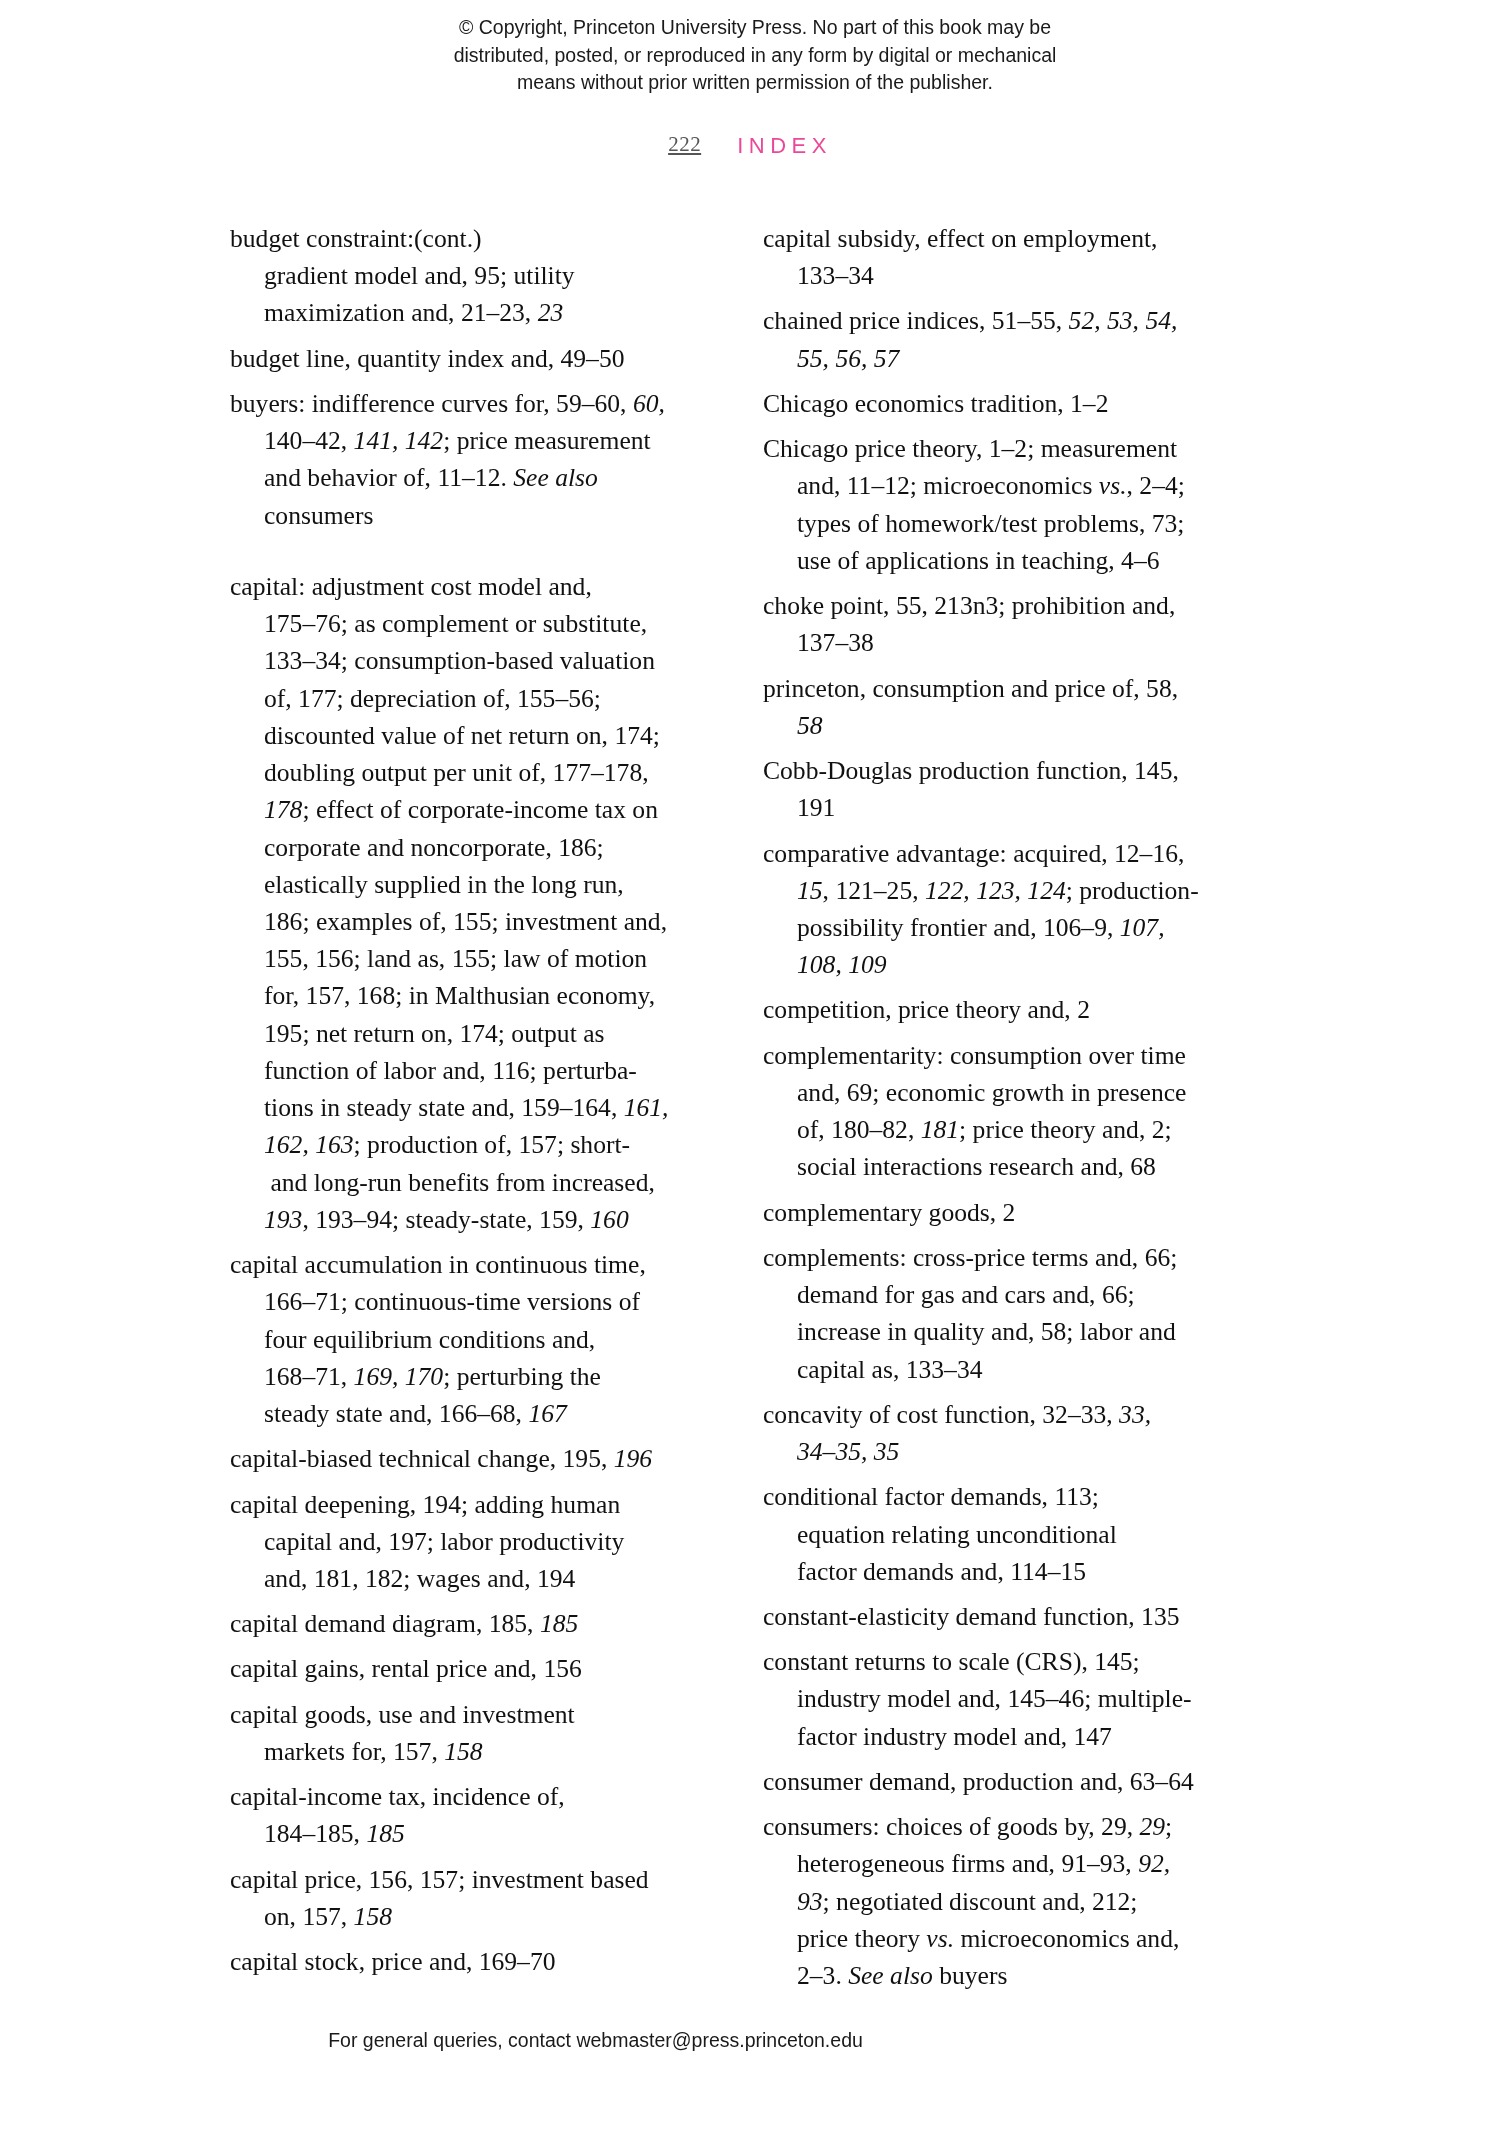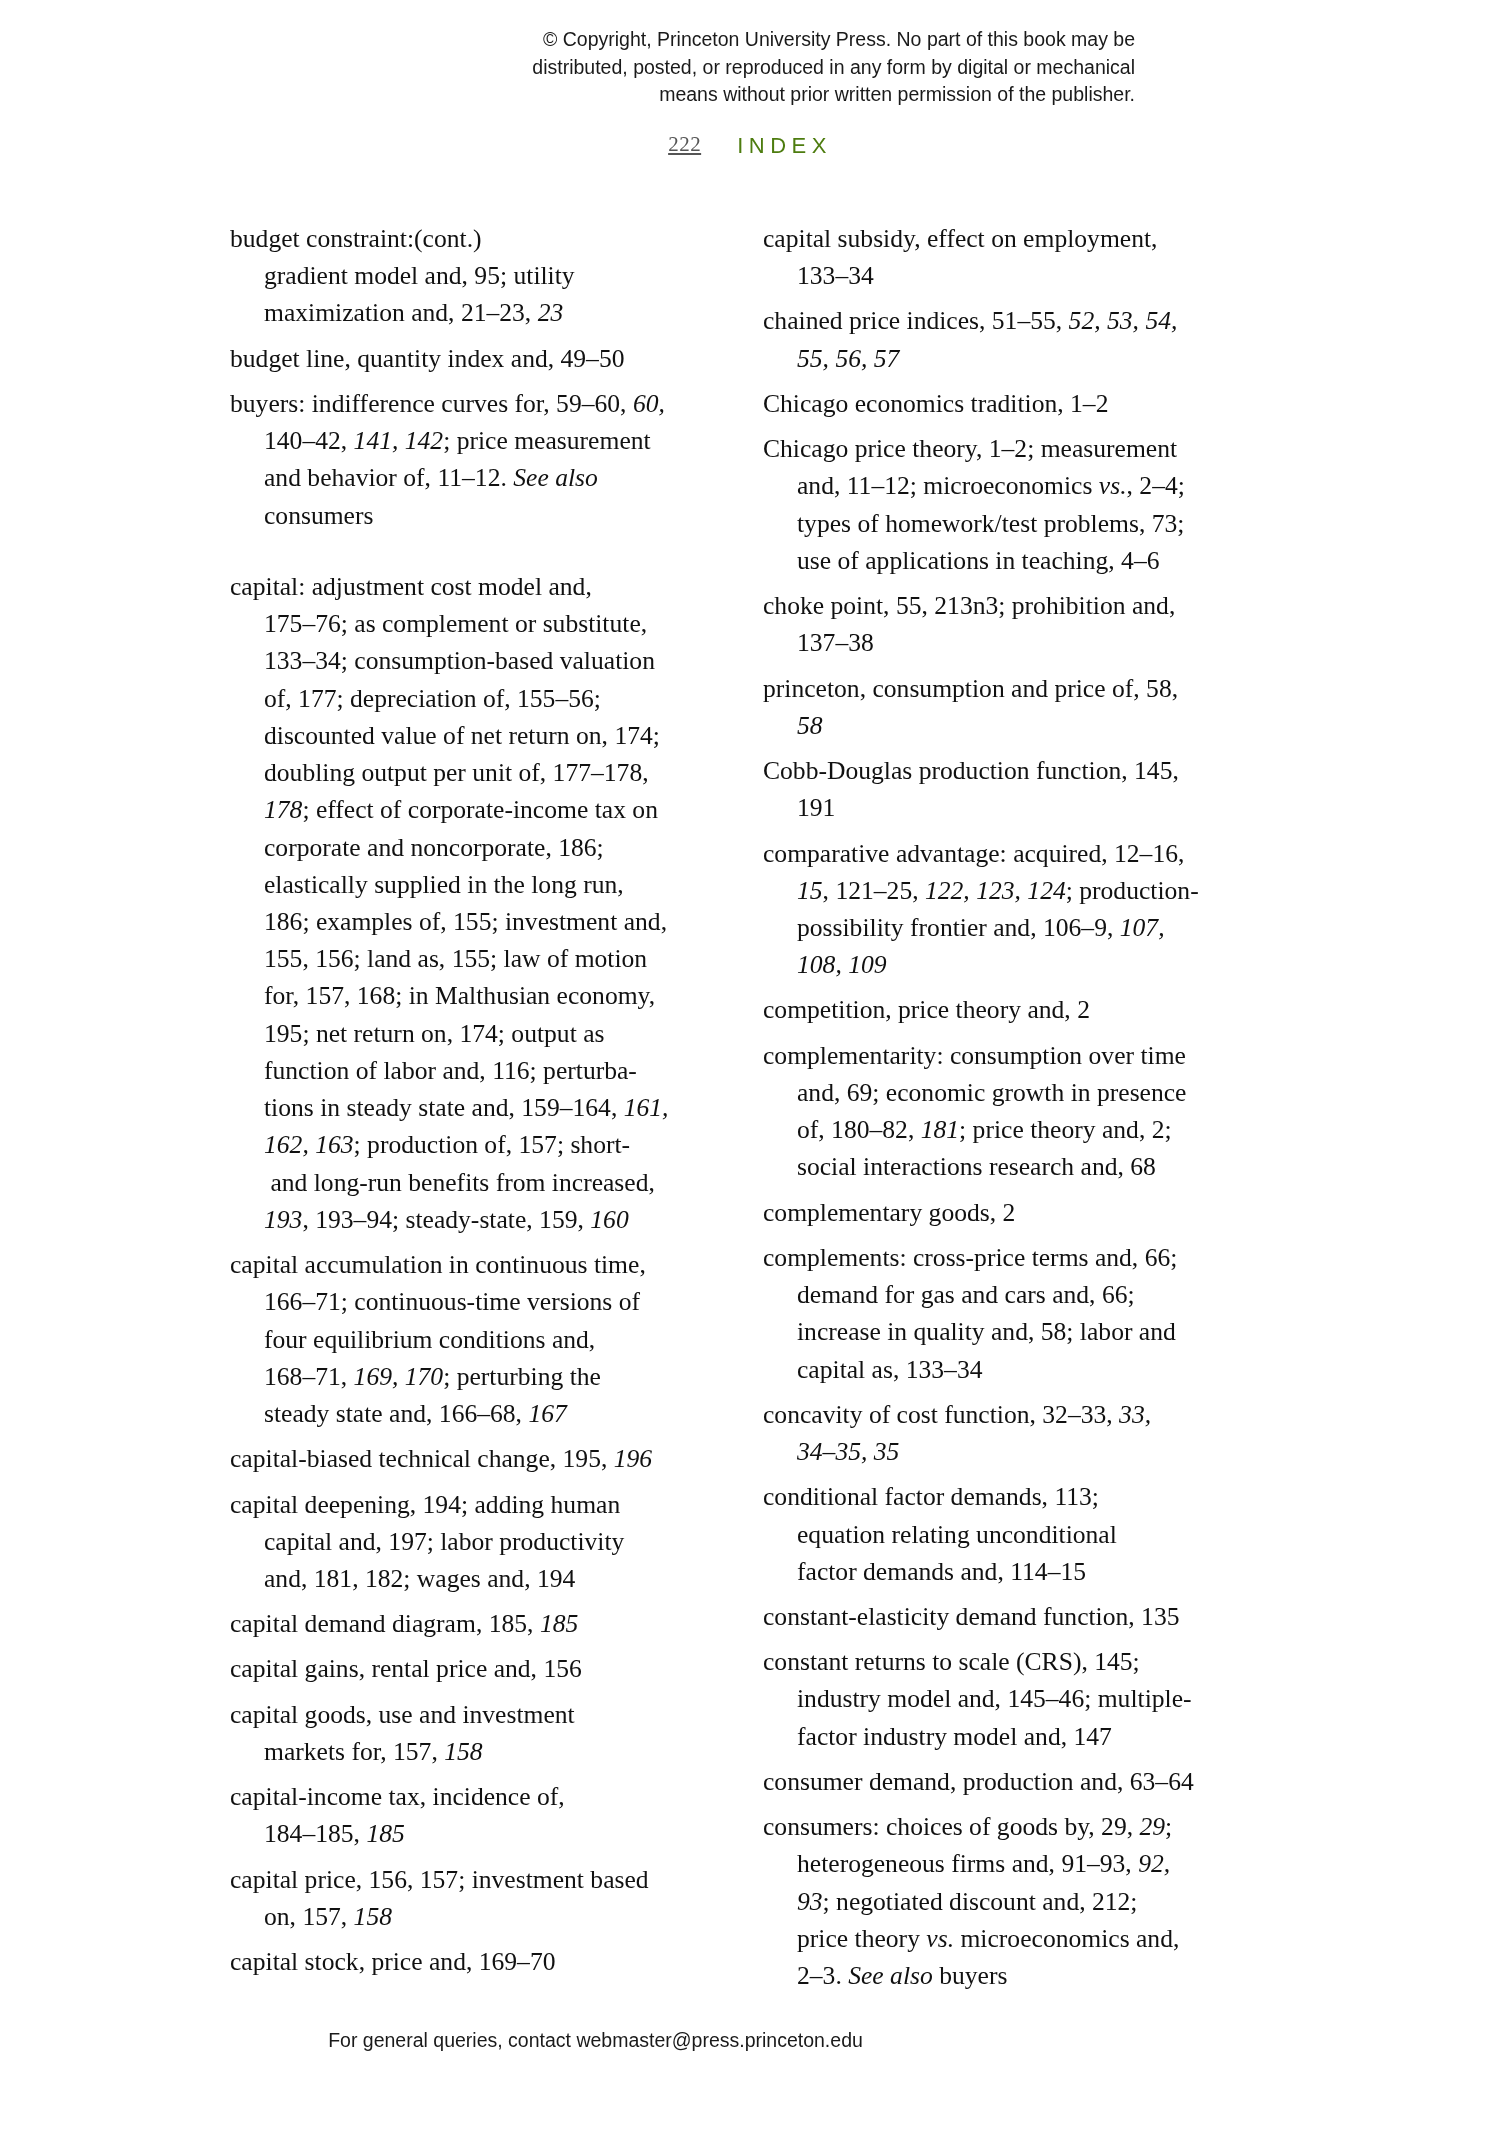--- a/index.html
+++ b/index.html
@@ -20,27 +20,27 @@
     position: absolute;
     left: 0; top: 0;
     width: 1500px;
     height: 2143px;
   }
 
   
   .copyright {
     position: absolute;
     left: 375px;
-    top: 26px;
+    top: 14px;
     width: 760px;
     font-family: "Liberation Sans", "DejaVu Sans", sans-serif;
     font-size: 19.5px;
     line-height: 1.42;
     color: #1a1a1a;
-    text-align: right;
+    text-align: center;
   }
 
   
   .runhead {
     position: absolute;
     left: 0;
     top: 132px;
     width: 1500px;
     text-align: center;
     white-space: nowrap;
@@ -49,21 +49,21 @@
     font-family: "Liberation Serif", "DejaVu Serif", serif;
     font-size: 21px;
     color: #555555;
     letter-spacing: 0.5px;
     vertical-align: 2px;
     text-decoration: underline;
   }
   .runhead .label {
     font-family: "Liberation Sans", "DejaVu Sans", sans-serif;
     font-size: 22px;
-    color: #4d7c0f;
+    color: #ec4899;
     letter-spacing: 5.5px;
     margin-left: 36px;
   }
 
   
   .cols {
     position: absolute;
     left: 0;
     top: 212px;
     width: 1500px;

